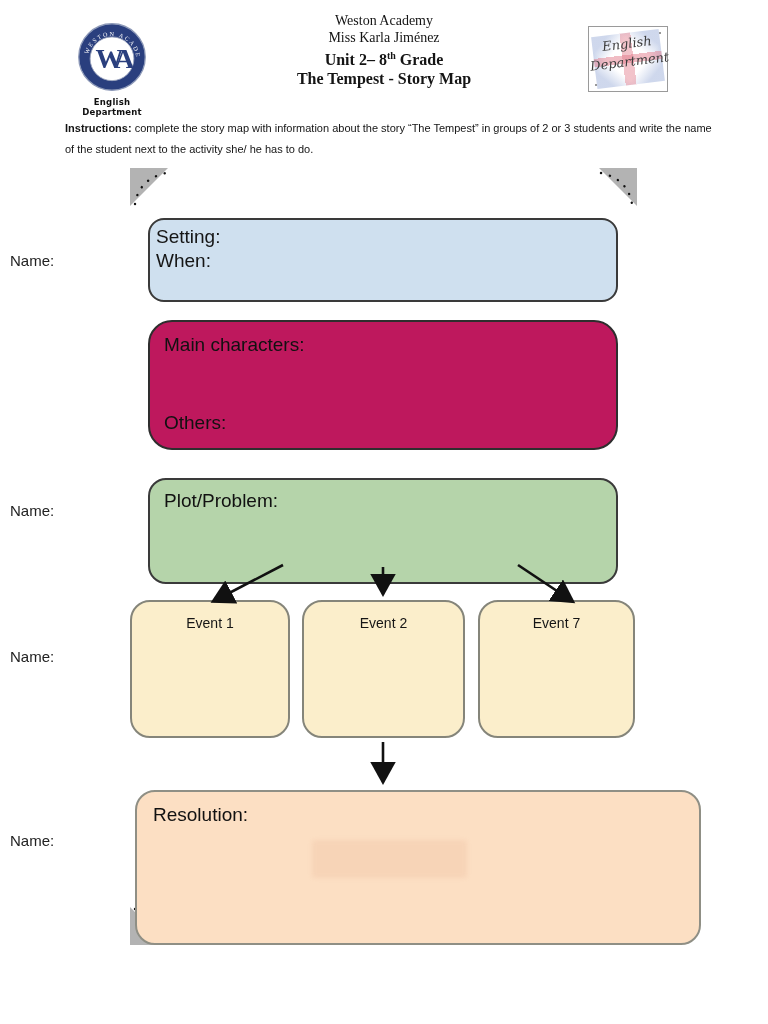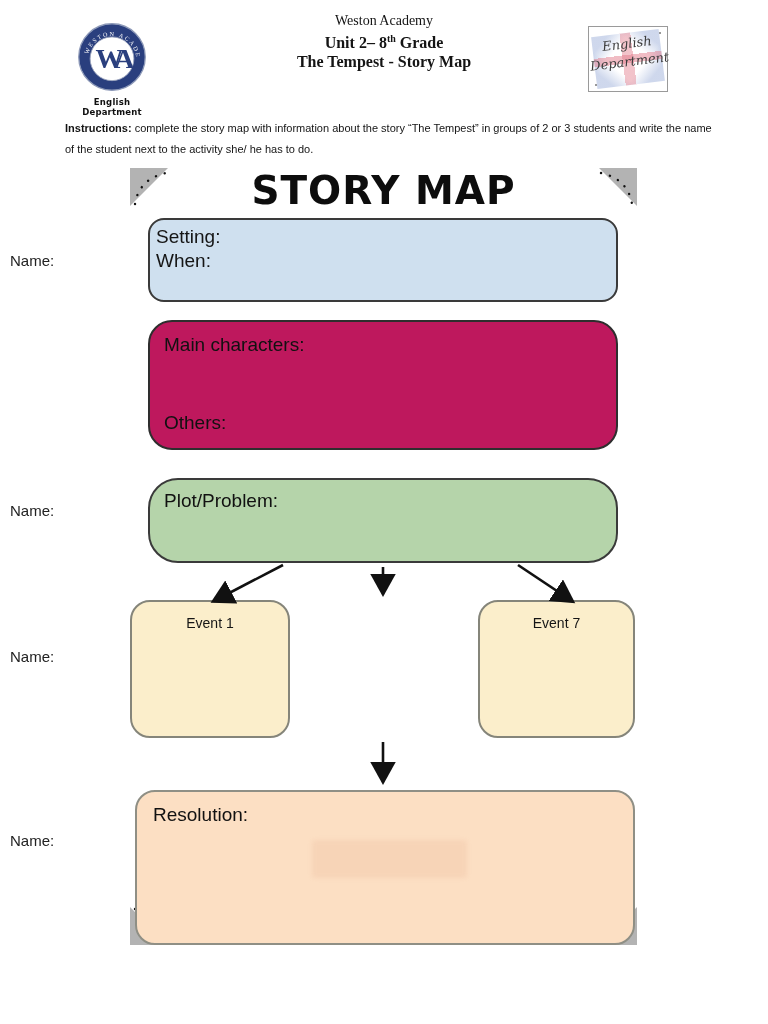--- a/index.html
+++ b/index.html
@@ -45,43 +45,44 @@
     font-family:"DejaVu Sans", sans-serif;font-weight:800;font-size:39px;
     letter-spacing:1px;color:#0d0d0d;}
   .sm-box{position:absolute;z-index:2;box-sizing:border-box;}
   .box-setting{left:18px;top:50px;width:470px;height:84px;background:#cfe0ef;
     border:2px solid #3a3a3a;border-radius:16px;padding:5px 6px;}
   .box-setting .bline{font-size:19px;line-height:24px;color:#151515;}
   .box-chars{left:18px;top:152px;width:470px;height:130px;background:#be185d;
     border:2px solid #2e2e2e;border-radius:24px;}
   .box-chars .l1{position:absolute;left:14px;top:12px;font-size:19px;}
   .box-chars .l2{position:absolute;left:14px;top:90px;font-size:19px;}
-  .box-plot{left:18px;top:310px;width:470px;height:85px;background:#b5d4aa;
-    border:2px solid #3a3a3a;border-radius:30px;}
+  .box-plot{left:18px;top:310px;width:470px;height:106px;background:#b5d4aa;
+    border:2px solid #3a3a3a;border-radius:18px;}
   .box-plot .l1{position:absolute;left:14px;top:10px;font-size:19px;}
   .event-box{top:432px;height:138px;background:#fbeecb;border:2px solid #85857a;
     border-radius:20px;text-align:center;}
   .event-box .elabel{margin-top:13px;font-size:14px;color:#151515;}
   .ev1{left:0px;width:160px;}
   .ev2{left:172px;width:163px;}
   .ev3{left:348px;width:157px;}
-  .box-resolution{left:5px;top:622px;width:500px;height:155px;background:#fcdfc3;
+  .box-resolution{left:5px;top:622px;width:566px;height:155px;background:#fcdfc3;
     border:2px solid #8f8f85;border-radius:20px;}
   .box-resolution .l1{position:absolute;left:16px;top:12px;font-size:19px;}
   .watermark{position:absolute;left:175px;top:48px;width:155px;height:38px;
     background:rgba(222,156,126,.16);filter:blur(2px);border-radius:4px;}
   
   .name-label{position:absolute;left:10px;font-size:15px;color:#222;}
   .n1{top:252px;} .n2{top:502px;} .n3{top:648px;} .n4{top:832px;}
 </style>
 </head>
 <body>
 
 <div class="header">
   <div class="h-line">Weston Academy</div>
+  <div class="h-line">Miss Karla Jiménez</div>
   <div class="h-bold"><span>Unit 2– 8</span><sup>th</sup><span> Grade</span></div>
   <div class="h-bold">The Tempest - Story Map</div>
 </div>
 
 <div class="seal-wrap">
   <svg width="70" height="70" viewBox="0 0 80 80">
     <circle cx="40" cy="40" r="38" fill="#2a3f7e"></circle>
     <circle cx="40" cy="40" r="38" fill="none" stroke="#8d99b8" stroke-width="1.5"></circle>
     <defs>
         <path id="ringpath" d="M 12 44 A 28 28 0 1 1 68 44"></path>
@@ -113,38 +114,40 @@
     <path d="M0,0 L38,0 L0,38 Z" fill="#b3b3b3"></path>
     <path d="M507,0 L469,0 L507,38 Z" fill="#b3b3b3"></path>
     <path d="M0,777 L38,777 L0,739 Z" fill="#b3b3b3"></path>
     <path d="M507,777 L469,777 L507,739 Z" fill="#b3b3b3"></path>
     <path d="M5,36 Q 9,11 36,5" fill="none" stroke="#111" stroke-width="2.4" stroke-linecap="round" stroke-dasharray="0.1 9"></path>
     <path d="M471,5 Q 498,11 502,36" fill="none" stroke="#111" stroke-width="2.4" stroke-linecap="round" stroke-dasharray="0.1 9"></path>
     <path d="M5,741 Q 9,766 36,772" fill="none" stroke="#111" stroke-width="2.4" stroke-linecap="round" stroke-dasharray="0.1 9"></path>
     <path d="M471,772 Q 498,766 502,741" fill="none" stroke="#111" stroke-width="2.4" stroke-linecap="round" stroke-dasharray="0.1 9"></path>
   </svg>
 
-  <div class="sm-title">STORY MAP</div>
 
   <div class="sm-box box-setting">
     <div class="bline">Setting:</div>
     <div class="bline">When:</div>
   </div>
 
   <div class="sm-box box-chars">
     <div class="l1">Main characters:</div>
     <div class="l2">Others:</div>
   </div>
 
   <div class="sm-box box-plot">
     <div class="l1">Plot/Problem:</div>
   </div>
 
   <div class="sm-box event-box ev1">
     <div class="elabel">Event 1</div>
+  </div>
+  <div class="sm-box event-box ev2">
+    <div class="elabel">Event 2</div>
   </div>
   <div class="sm-box event-box ev3">
     <div class="elabel">Event 7</div>
   </div>
 
   <div class="sm-box box-resolution">
     <div class="l1">Resolution:</div>
     <div class="watermark"></div>
   </div>
 

